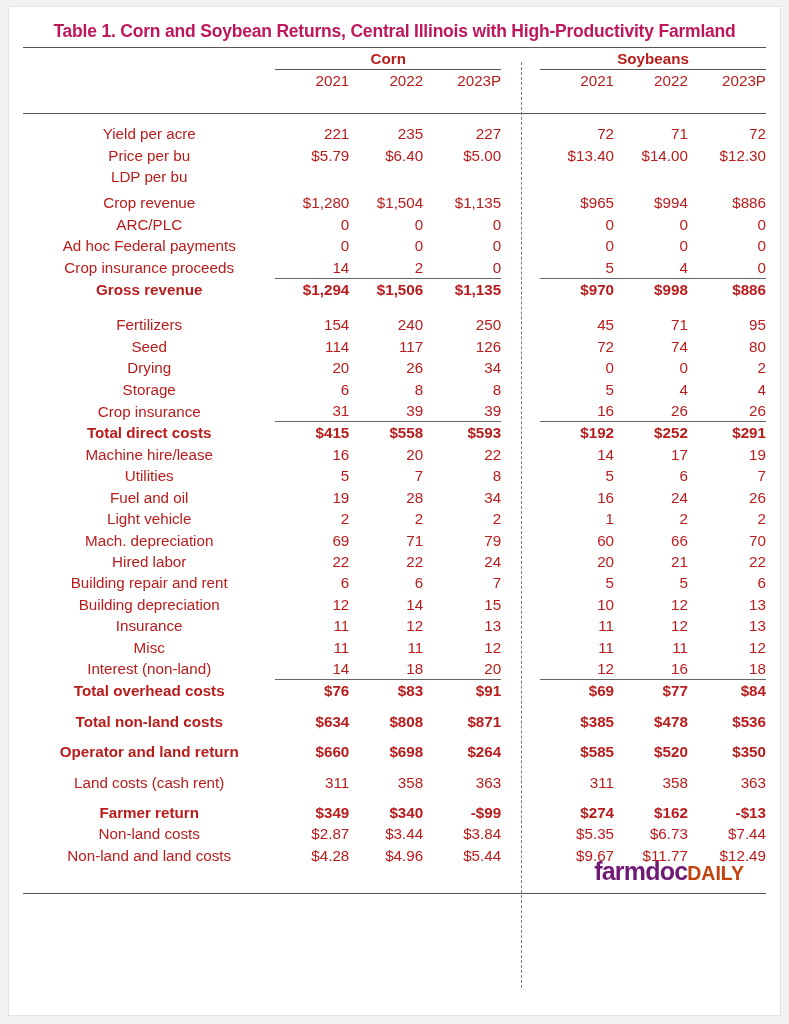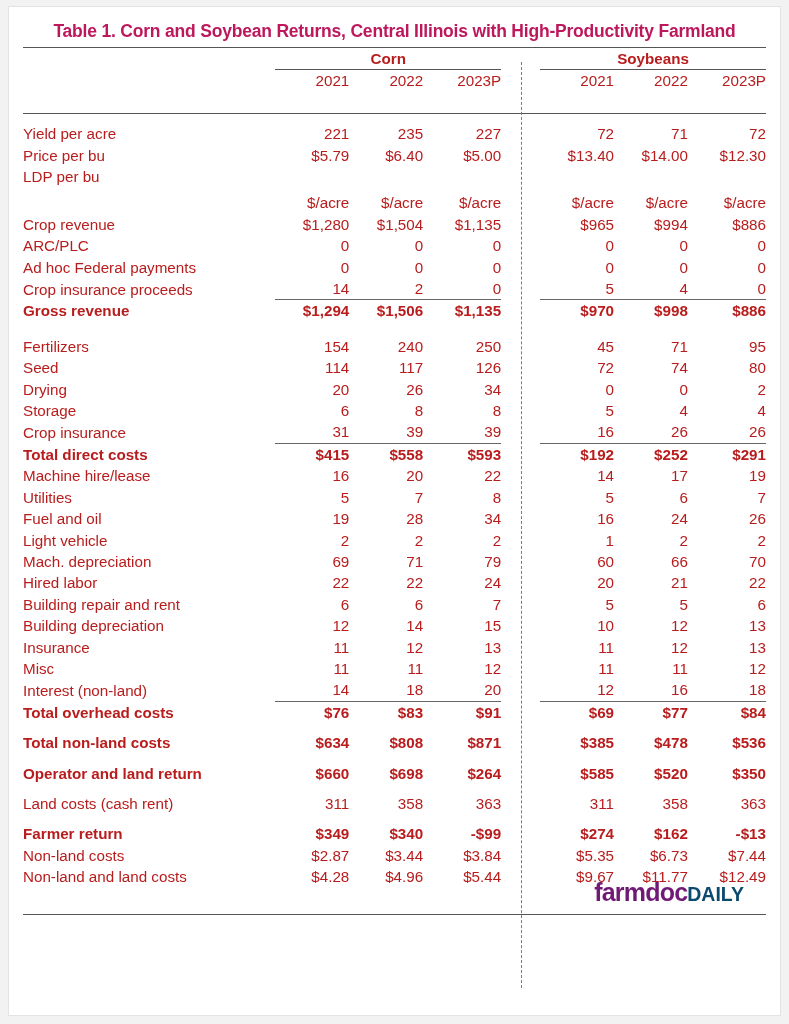--- a/index.html
+++ b/index.html
@@ -50,21 +50,21 @@
     padding:0;
     vertical-align:bottom;
     line-height:21.4px;
     height:21.4px;
     white-space:nowrap;
   }
   col.c-label{width:246px;}
   col.c-n{width:72px;}
   col.c-nw{width:76px;}
   col.c-gap{width:38px;}
-  td.lbl{text-align:left;padding-left:14px;}
+  td.lbl{text-align:center;padding-left:14px;}
   td.num{text-align:right;}
   
   .ind0{padding-left:14px;}
   .ind1{padding-left:28px;}
   .ind2{padding-left:34px;}
   .bold{font-weight:bold;}
   
   tr.sp-sm td{height:9px;line-height:9px;}
   tr.sp-md td{height:14px;line-height:14px;}
   tr.sp-xs td{height:5px;line-height:5px;}
@@ -99,21 +99,21 @@
     position:absolute;
     right:22px;
     bottom:10px;
     font-size:25px;
     font-weight:bold;
     letter-spacing:-0.8px;
     line-height:1;
     white-space:nowrap;
   }
   .fd-main{color:#701a75;}
-  .fd-daily{color:#0c4a6e;font-size:19.5px;letter-spacing:0px;}
+  .fd-daily{color:#c2410c;font-size:19.5px;letter-spacing:0px;}
 </style>
 </head>
 <body>
 
 <div class="page">
 <div class="card">
   <div class="inner">
 
     <div class="title rule-title">Table 1. Corn and Soybean Returns, Central Illinois with High-Productivity Farmland</div>
 
@@ -183,30 +183,20 @@
           <td class="num"></td>
           <td></td>
           <td class="num"></td>
           <td class="num"></td>
           <td class="num"></td>
         </tr>
         <tr class="sp-xs">
               <td colspan="8"></td>
             </tr>
 
-        <tr>
-          <td class="lbl ind0"></td>
-          <td class="num">$/acre</td>
-          <td class="num">$/acre</td>
-          <td class="num">$/acre</td>
-          <td></td>
-          <td class="num">$/acre</td>
-          <td class="num">$/acre</td>
-          <td class="num">$/acre</td>
-        </tr>
 
         <tr>
           <td class="lbl ind0">Crop revenue</td>
           <td class="num">$1,280</td>
           <td class="num">$1,504</td>
           <td class="num">$1,135</td>
           <td></td>
           <td class="num">$965</td>
           <td class="num">$994</td>
           <td class="num">$886</td>

